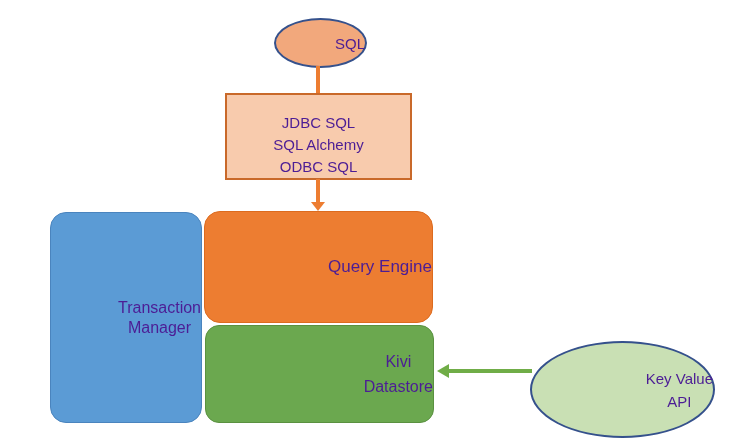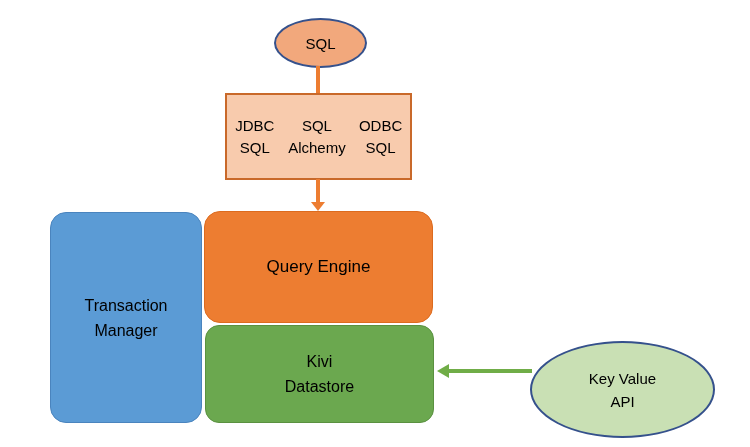--- a/index.html
+++ b/index.html
@@ -11,53 +11,54 @@
     width: 750px;
     height: 447px;
     background: #ffffff;
     overflow: hidden;
   }
 
   .node {
     position: absolute;
     display: flex;
     align-items: center;
-    justify-content: center;
+    justify-content: flex-end;
     text-align: center;
-    color: #000000;
+    color: #4c1d95;
   }
 
   .label { white-space: pre-line; }
 
   
   .ellipse-sql {
     left: 274px; top: 18px; width: 93px; height: 50px;
     background: #F2A87C;
     border: 2.5px solid #35518C;
     border-radius: 50%;
     font-size: 15px;
   }
 
   
   .rect-drivers {
     left: 225px; top: 93px; width: 187px; height: 87px;
     background: #F8CBAD;
     border: 2.5px solid #C9692A;
     font-size: 15px;
     line-height: 22px;
+    flex-direction: column;
   }
 
   
   .box-transaction {
     left: 50px; top: 212px; width: 152px; height: 211px;
     background: #5B9BD5;
     border: 1.5px solid #4A84BE;
     border-radius: 16px;
     font-size: 16px;
-    line-height: 25px;
+    line-height: 20px;
   }
   .box-query {
     left: 204px; top: 211px; width: 229px; height: 112px;
     background: #ED7D31;
     border: 1.5px solid #DC6B1F;
     border-radius: 16px;
     font-size: 17px;
   }
   .box-kivi {
     left: 205px; top: 325px; width: 229px; height: 98px;

